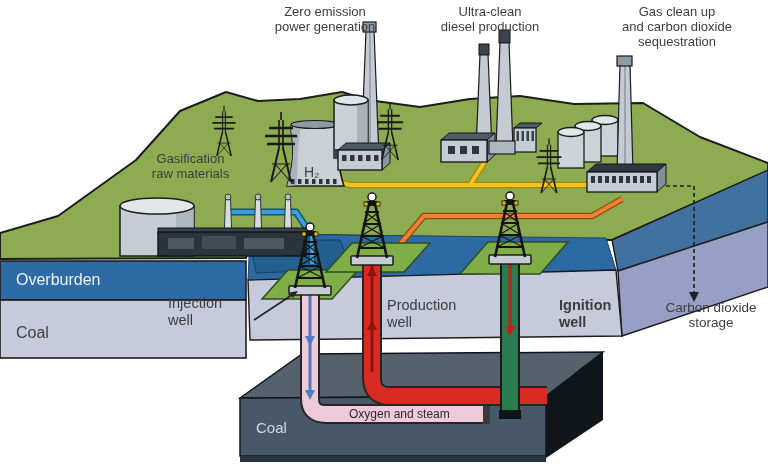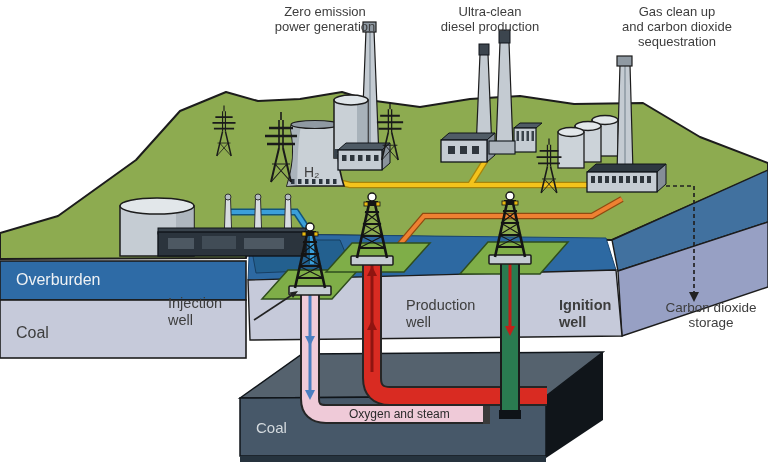--- a/index.html
+++ b/index.html
@@ -234,26 +234,28 @@
   </g>
 </svg>
 
 <div class="lbl top-lbl center" style="left:240px;top:4px;width:170px;">Zero emission
 power generation</div>
 <div class="lbl top-lbl center" style="left:405px;top:4px;width:170px;">Ultra-clean
 diesel production</div>
 <div class="lbl top-lbl center" style="left:593px;top:4px;width:168px;">Gas clean up
 and carbon dioxide
 sequestration</div>
+<div class="lbl top-lbl center" style="left:118px;top:151px;width:145px;">Gasification
+raw materials</div>
 <div class="lbl" style="left:304px;top:164px;font-size:14px;">H₂</div>
 <div class="lbl layer-lbl light" style="left:16px;top:271px;">Overburden</div>
 <div class="lbl layer-lbl" style="left:16px;top:324px;">Coal</div>
 <div class="lbl well-lbl right" style="left:168px;top:295px;width:80px;">Injection
 well</div>
-<div class="lbl well-lbl" style="left:406px;top:297px;">Production
+<div class="lbl well-lbl" style="left:387px;top:297px;">Production
 well</div>
 <div class="lbl well-lbl" style="left:559px;top:297px;font-weight:bold;">Ignition
 well</div>
 <div class="lbl top-lbl center" style="left:636px;top:300px;width:150px;font-size:13.5px;">Carbon dioxide
 storage</div>
 <div class="lbl pipe-lbl" style="left:349px;top:408px;color:#2b2b2b;font-size:12px;">Oxygen and steam</div>
 <div class="lbl" style="left:256px;top:419px;font-size:15px;color:#d4dade;">Coal</div>
 
 </div>
 

